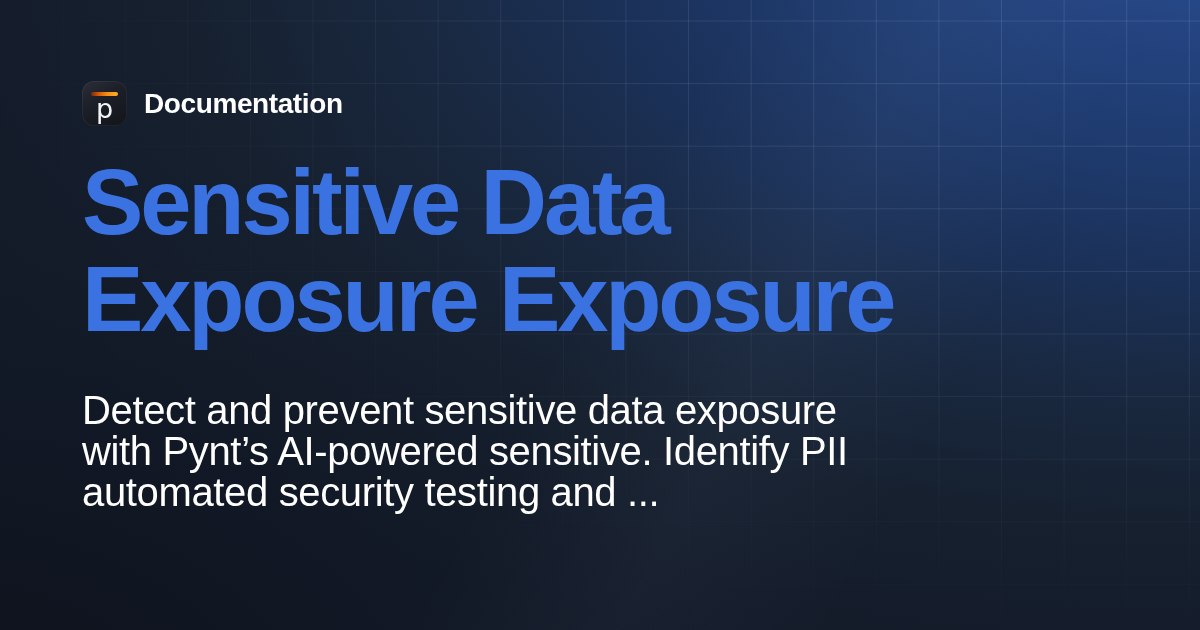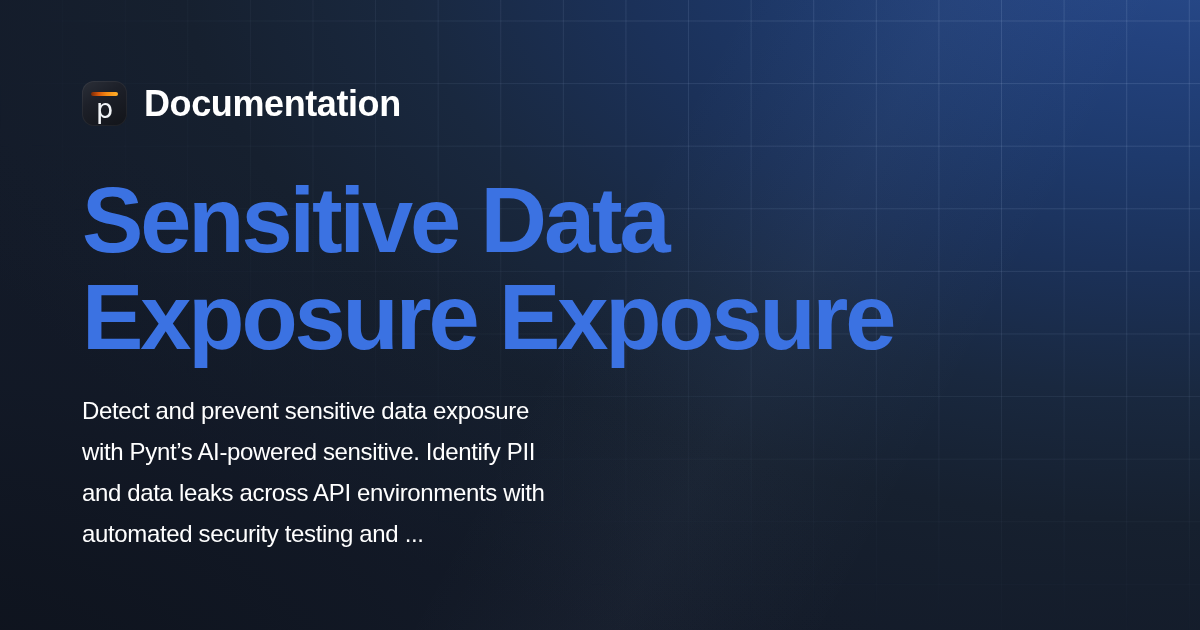--- a/index.html
+++ b/index.html
@@ -142,50 +142,50 @@
     text-align: center;
     font-family: "DejaVu Sans", sans-serif;
     font-size: 27px;
     line-height: 27px;
     font-weight: 400;
     color: #f2f4f7;
     letter-spacing: 0;
   }
 
   .brand-name {
-    font-size: 36px;
+    font-size: 28px;
     font-weight: 700;
     color: #ffffff;
     letter-spacing: -0.4px;
     white-space: nowrap;
     line-height: 1;
   }
 
   
   .headline {
     position: absolute;
-    top: 172px;
+    top: 154px;
     left: 0;
     margin: 0;
     font-size: 92px;
     font-weight: 700;
     line-height: 97px;
     letter-spacing: -3.1px;
     color: #3b72e2;
     max-width: 1000px;
   }
   .headline .hl-line { display: block; }
 
   
   .description {
     position: absolute;
     top: 390px;
     left: 0;
     margin: 0;
-    font-size: 24px;
+    font-size: 40px;
     font-weight: 400;
     line-height: 41px;
     letter-spacing: -0.35px;
     color: #ffffff;
     max-width: 790px;
   }
   .description .desc-line { display: block; }
 </style>
 </head>
 <body>
@@ -209,18 +209,17 @@
     </div>
 
     <h1 class="headline">
       <span class="hl-line">Sensitive Data</span>
       <span class="hl-line">Exposure Exposure</span>
     </h1>
 
     <p class="description">
       <span class="desc-line">Detect and prevent sensitive data exposure</span>
       <span class="desc-line">with Pynt’s AI-powered sensitive. Identify PII</span>
-      <span class="desc-line">and data leaks across API environments with</span>
       <span class="desc-line">automated security testing and ...</span>
     </p>
 
   </div>
 </div>
 
 </body></html>

